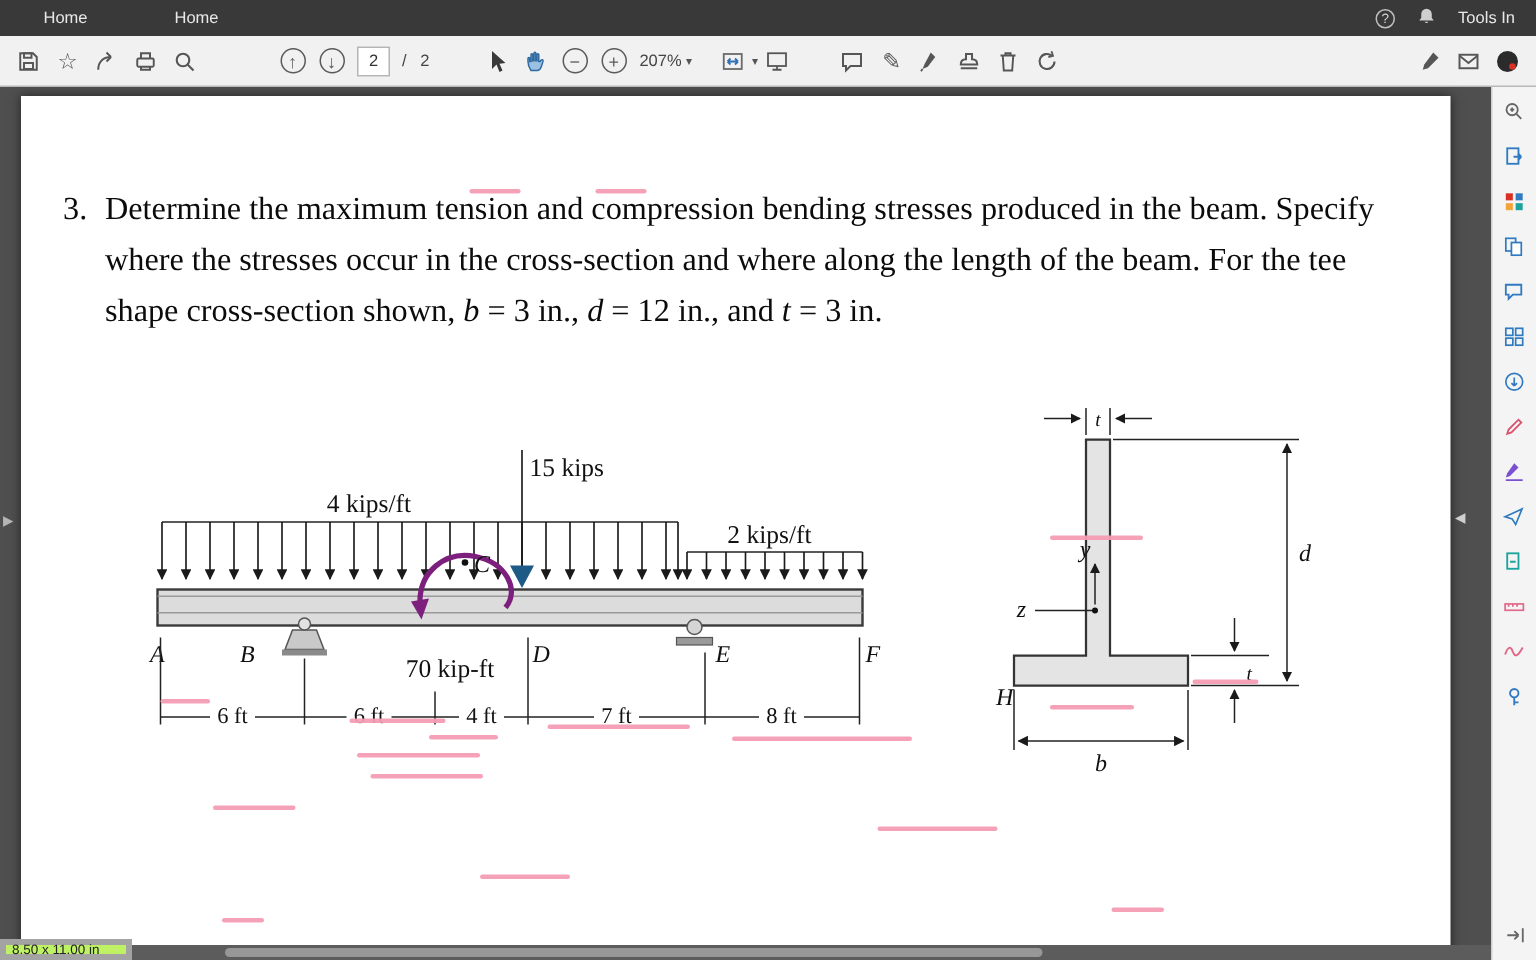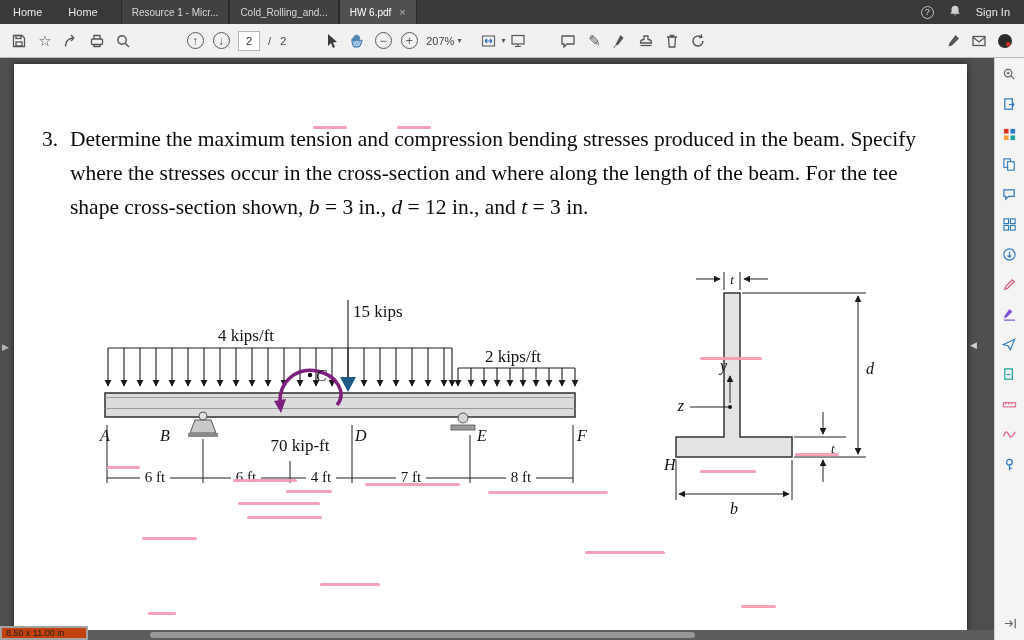--- a/index.html
+++ b/index.html
@@ -2,21 +2,21 @@
 <html><head>
 <meta charset="utf-8">
 <style>
   * { margin:0; padding:0; box-sizing:border-box; }
   html,body { width:1024px; height:640px; overflow:hidden; }
   body { font-family:"Liberation Sans",sans-serif; background:#4f4f4f; position:relative; }
 
   
   .menubar { position:absolute; top:0; left:0; width:1024px; height:24px; background:#393939;
              display:flex; align-items:stretch; color:#e8e8e8; font-size:11px; z-index:30; }
-  .mb-item { display:flex; align-items:center; padding:0 13px; cursor:default; }
+  .mb-item { display:flex; align-items:center; padding:0 29px; cursor:default; }
   .tabs { display:flex; margin-left:10px; }
   .tab { display:flex; align-items:center; padding:0 10px; font-size:10px; color:#d8d8d8;
          background:#414141; border-right:1px solid #2c2c2c; border-left:1px solid #2c2c2c;
          max-width:118px; white-space:nowrap; overflow:hidden; }
   .tab.active { background:#505050; color:#fff; }
   .tab .close { margin-left:8px; color:#b8b8b8; font-size:11px; }
   .mb-right { margin-left:auto; display:flex; align-items:center; gap:14px; padding-right:14px; }
   .help-ic { width:13px; height:13px; border:1px solid #c0c0c0; border-radius:50%; color:#d8d8d8;
              font-size:9px; display:flex; align-items:center; justify-content:center; }
 
@@ -59,51 +59,39 @@
   
   .rightbar { position:absolute; top:58px; right:0; width:30px; height:582px; background:#f4f4f4;
               border-left:1px solid #cfcfcf; z-index:25; display:flex; flex-direction:column; align-items:center;
               padding-top:8px; gap:13px; }
   .rb-item { width:18px; height:17px; display:flex; align-items:center; justify-content:center; }
   .rb-bottom { position:absolute; bottom:8px; left:6px; }
 
   
   .hscroll { position:absolute; left:0; bottom:0; width:994px; height:10px; background:#5c5c5c; z-index:28; }
   .hscroll-thumb { position:absolute; left:150px; top:2px; width:545px; height:6px; background:#979797; border-radius:3px; }
-  .pagesize { position:absolute; left:0; bottom:0; width:88px; height:14px; background:#c2410c;
-              border:2px solid #a3a3a3; font-size:9px; color:#222; display:flex; align-items:center;
+  .pagesize { position:absolute; left:0; bottom:0; width:88px; height:14px; background:#bef264;
+              border:4px solid #a3a3a3; font-size:9px; color:#222; display:flex; align-items:center;
               padding-left:4px; z-index:32; }
 </style>
 </head>
 <body>
 
 <div class="menubar">
   <span class="mb-item">Home</span>
   <span class="mb-item">Home</span>
-  <div class="tabs">
-    <div class="tab">
-        <span>Resource 1 - Micr...</span>
-      </div>
-    <div class="tab">
-        <span>Cold_Rolling_and...</span>
-      </div>
-    <div class="tab active">
-      <span>HW 6.pdf</span>
-      <span class="close">×</span>
-    </div>
-  </div>
   <div class="mb-right">
     <span class="help-ic">?</span>
     <span>
       <svg width="14" height="14" viewBox="0 0 16 16">
           <path d="M8 2a4 4 0 0 1 4 4v3l1.5 2h-11L4 9V6a4 4 0 0 1 4-4z" fill="#cfcfcf"></path>
           <path d="M6.6 12a1.5 1.5 0 0 0 2.8 0z" fill="#cfcfcf"></path>
         </svg>
     </span>
-    <span>Sign In</span>
+    <span>Tools In</span>
   </div>
 </div>
 
 <div class="toolbar">
   <span class="ti">
     <svg width="16" height="16" viewBox="0 0 16 16" fill="none" stroke="#565656" stroke-width="1.3">
         <path d="M2.5 2.5h8.5l2.5 2.5v8.5h-11z"></path>
         <rect x="5" y="9" width="6" height="4"></rect>
         <rect x="5" y="2.5" width="5" height="3"></rect>
       </svg>

